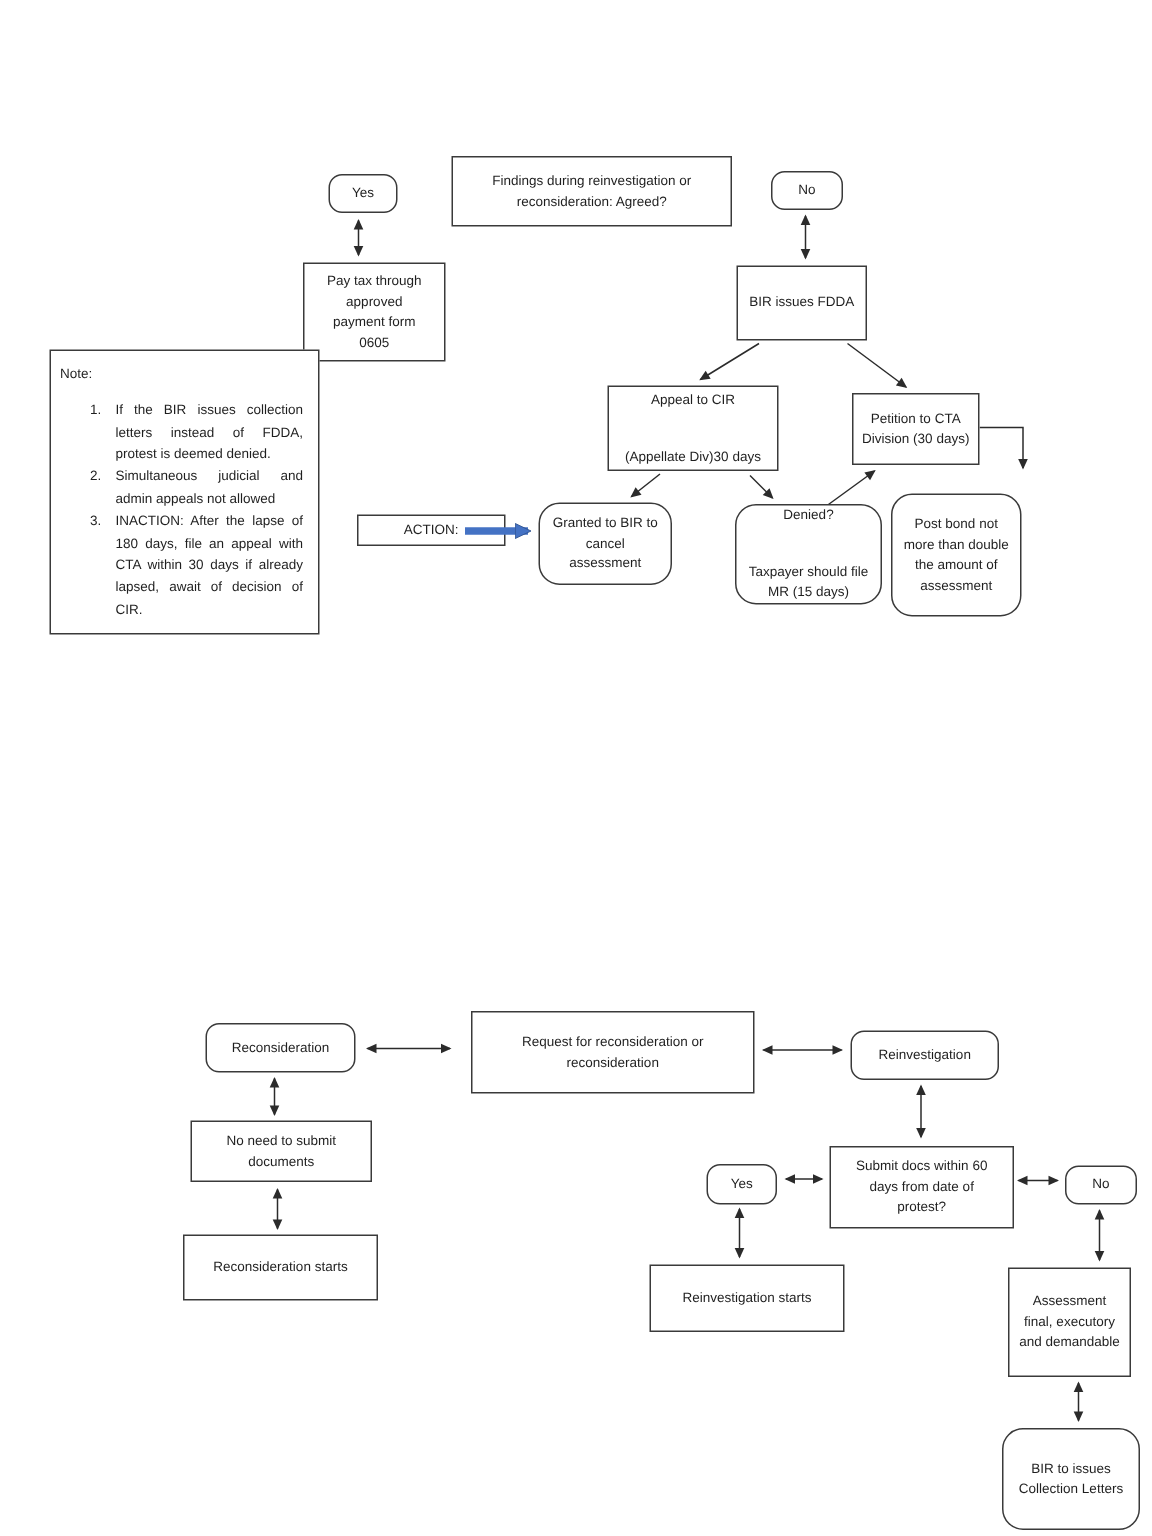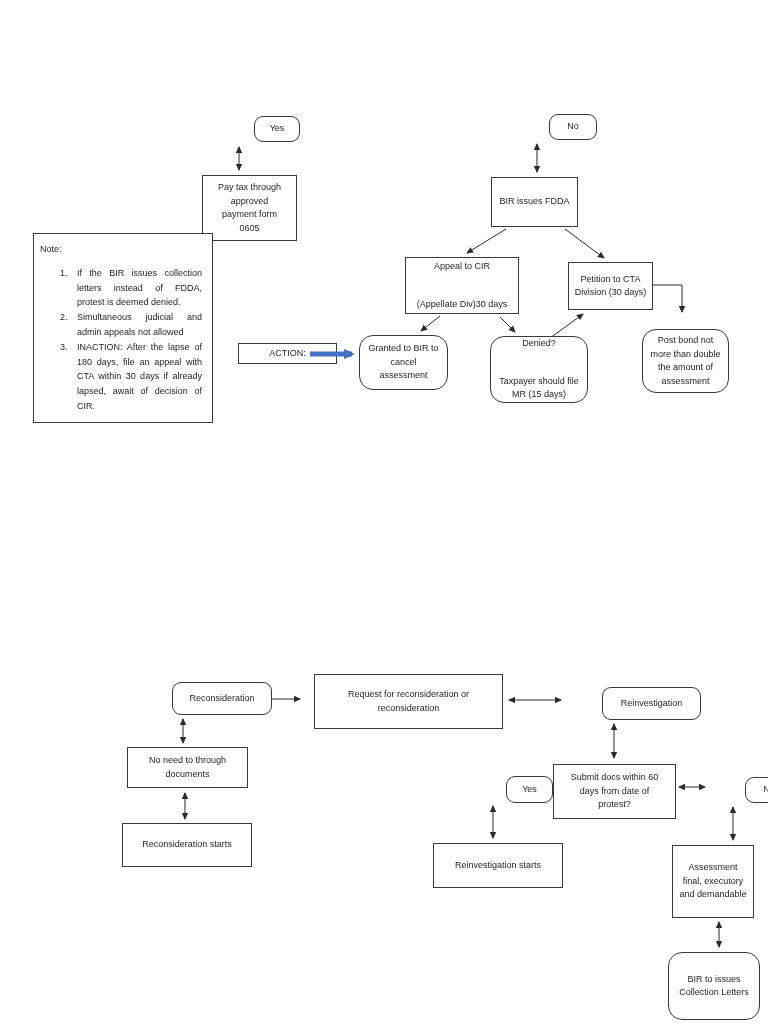--- a/index.html
+++ b/index.html
@@ -10,21 +10,21 @@
   .page{position:relative;width:768px;height:1024px;background:#fff;overflow:hidden;}
   svg.layer{position:absolute;left:0;top:0;}
   #connector-layer{z-index:1;}
   #action-arrow-layer{z-index:3;}
   .node{
     position:absolute;z-index:2;background:#fff;
     border:1px solid #3a3a3a;box-sizing:border-box;
     display:flex;flex-direction:column;align-items:center;justify-content:center;
     text-align:center;font-size:9px;line-height:13.5px;padding:2px 6px;
   }
-  .round{border-radius:9px;border-width:1.4px;margin-left:35px;}
+  .round{border-radius:9px;border-width:1.4px;}
   .round-lg{border-radius:14px;border-width:1.4px;}
   .para-gap > .p2{margin-top:24px;}
   .note{
     justify-content:flex-start;align-items:flex-start;text-align:left;
     padding:5px 10px 4px 6px;font-size:9px;line-height:14.8px;
   }
   .note-title{text-align:center;margin:3px 0 9px 0;}
   .note-item{display:flex;margin-left:20px;}
   .note-num{width:17px;flex:none;}
   .note-text{flex:1;text-align:justify;}
@@ -63,20 +63,21 @@
       <line x1="524" y1="786" x2="548" y2="786" marker-start="url(#mS)" marker-end="url(#mE)"></line>
       <line x1="679" y1="787" x2="705" y2="787" marker-start="url(#mS)" marker-end="url(#mE)"></line>
       <line x1="493" y1="806" x2="493" y2="838" marker-start="url(#mS)" marker-end="url(#mE)"></line>
       <line x1="733" y1="807" x2="733" y2="840" marker-start="url(#mS)" marker-end="url(#mE)"></line>
       <line x1="719" y1="922" x2="719" y2="947" marker-start="url(#mS)" marker-end="url(#mE)"></line>
     </g>
   </svg>
 
   <div class="node round" style="left:219px;top:116px;width:46px;height:26px">Yes</div>
 
+  <div class="node" style="left:301px;top:104px;width:187px;height:47px;padding:2px 16px">Findings during reinvestigation or reconsideration: Agreed?</div>
 
   <div class="node round" style="left:514px;top:114px;width:48px;height:26px">No</div>
 
   <div class="node" style="left:202px;top:175px;width:95px;height:66px;padding:2px 13px">Pay tax through approved payment form 0605</div>
 
   <div class="node" style="left:491px;top:177px;width:87px;height:50px">BIR issues FDDA</div>
 
   <div class="node note" style="left:33px;top:233px;width:180px;height:190px">
     <div class="note-title">Note:</div>
     <div class="note-item">
@@ -102,38 +103,38 @@
 
   <div class="node" style="left:238px;top:343px;width:99px;height:21px">ACTION:</div>
 
   <div class="node round-lg" style="left:359px;top:335px;width:89px;height:55px">Granted to BIR to cancel assessment</div>
 
   <div class="node round-lg para-gap" style="left:490px;top:336px;width:98px;height:67px">
     <span class="p1">Denied?</span>
     <span class="p2">Taxpayer should file MR (15 days)</span>
   </div>
 
-  <div class="node round-lg" style="left:642px;top:329px;width:87px;height:64px">Post bond not more than double the amount of assessment</div>
+  <div class="node round-lg" style="left:594px;top:329px;width:87px;height:82px">Post bond not more than double the amount of assessment</div>
 
   <svg id="action-arrow-layer" class="layer" width="768" height="1024" viewBox="0 0 768 1024">
     <defs>
       <marker id="mB" markerWidth="11" markerHeight="11" refX="8.5" refY="5.5" orient="auto" markerUnits="userSpaceOnUse">
         <path d="M0,0.5 L10.5,5.5 L0,10.5 Z" fill="#4472C4" stroke="#2F528F" stroke-width="0.6"></path>
       </marker>
     </defs>
     <line x1="310" y1="354" x2="352" y2="354" stroke="#4472C4" stroke-width="5" marker-end="url(#mB)"></line>
   </svg>
 
   <div class="node round" style="left:137px;top:682px;width:100px;height:33px">Reconsideration</div>
 
   <div class="node" style="left:314px;top:674px;width:189px;height:55px;padding:2px 20px">Request for reconsideration or reconsideration</div>
 
   <div class="node round" style="left:567px;top:687px;width:99px;height:33px">Reinvestigation</div>
 
-  <div class="node" style="left:127px;top:747px;width:121px;height:41px">No need to through documents</div>
+  <div class="node" style="left:127px;top:747px;width:121px;height:41px">No need to submit documents</div>
 
   <div class="node" style="left:553px;top:764px;width:123px;height:55px;padding:2px 10px">Submit docs within 60 days from date of protest?</div>
 
   <div class="node round" style="left:471px;top:776px;width:47px;height:27px">Yes</div>
 
   <div class="node round" style="left:710px;top:777px;width:48px;height:26px">No</div>
 
   <div class="node" style="left:122px;top:823px;width:130px;height:44px">Reconsideration starts</div>
 
   <div class="node" style="left:433px;top:843px;width:130px;height:45px">Reinvestigation starts</div>

